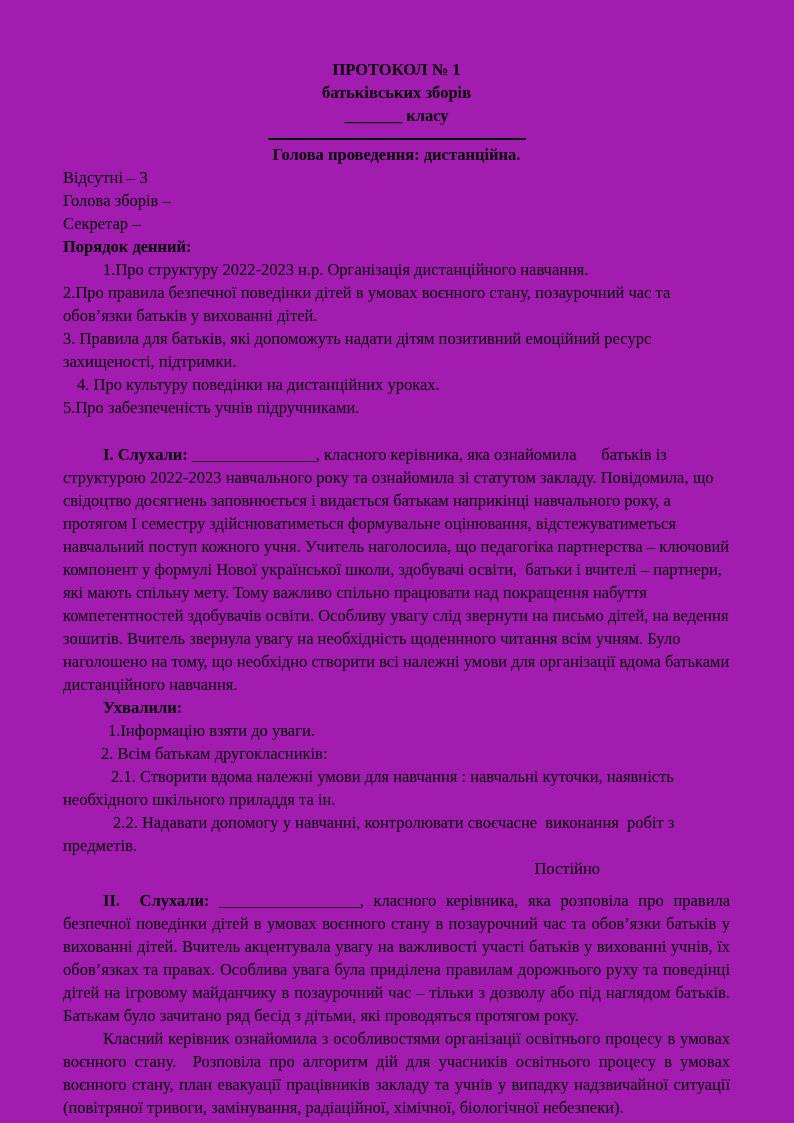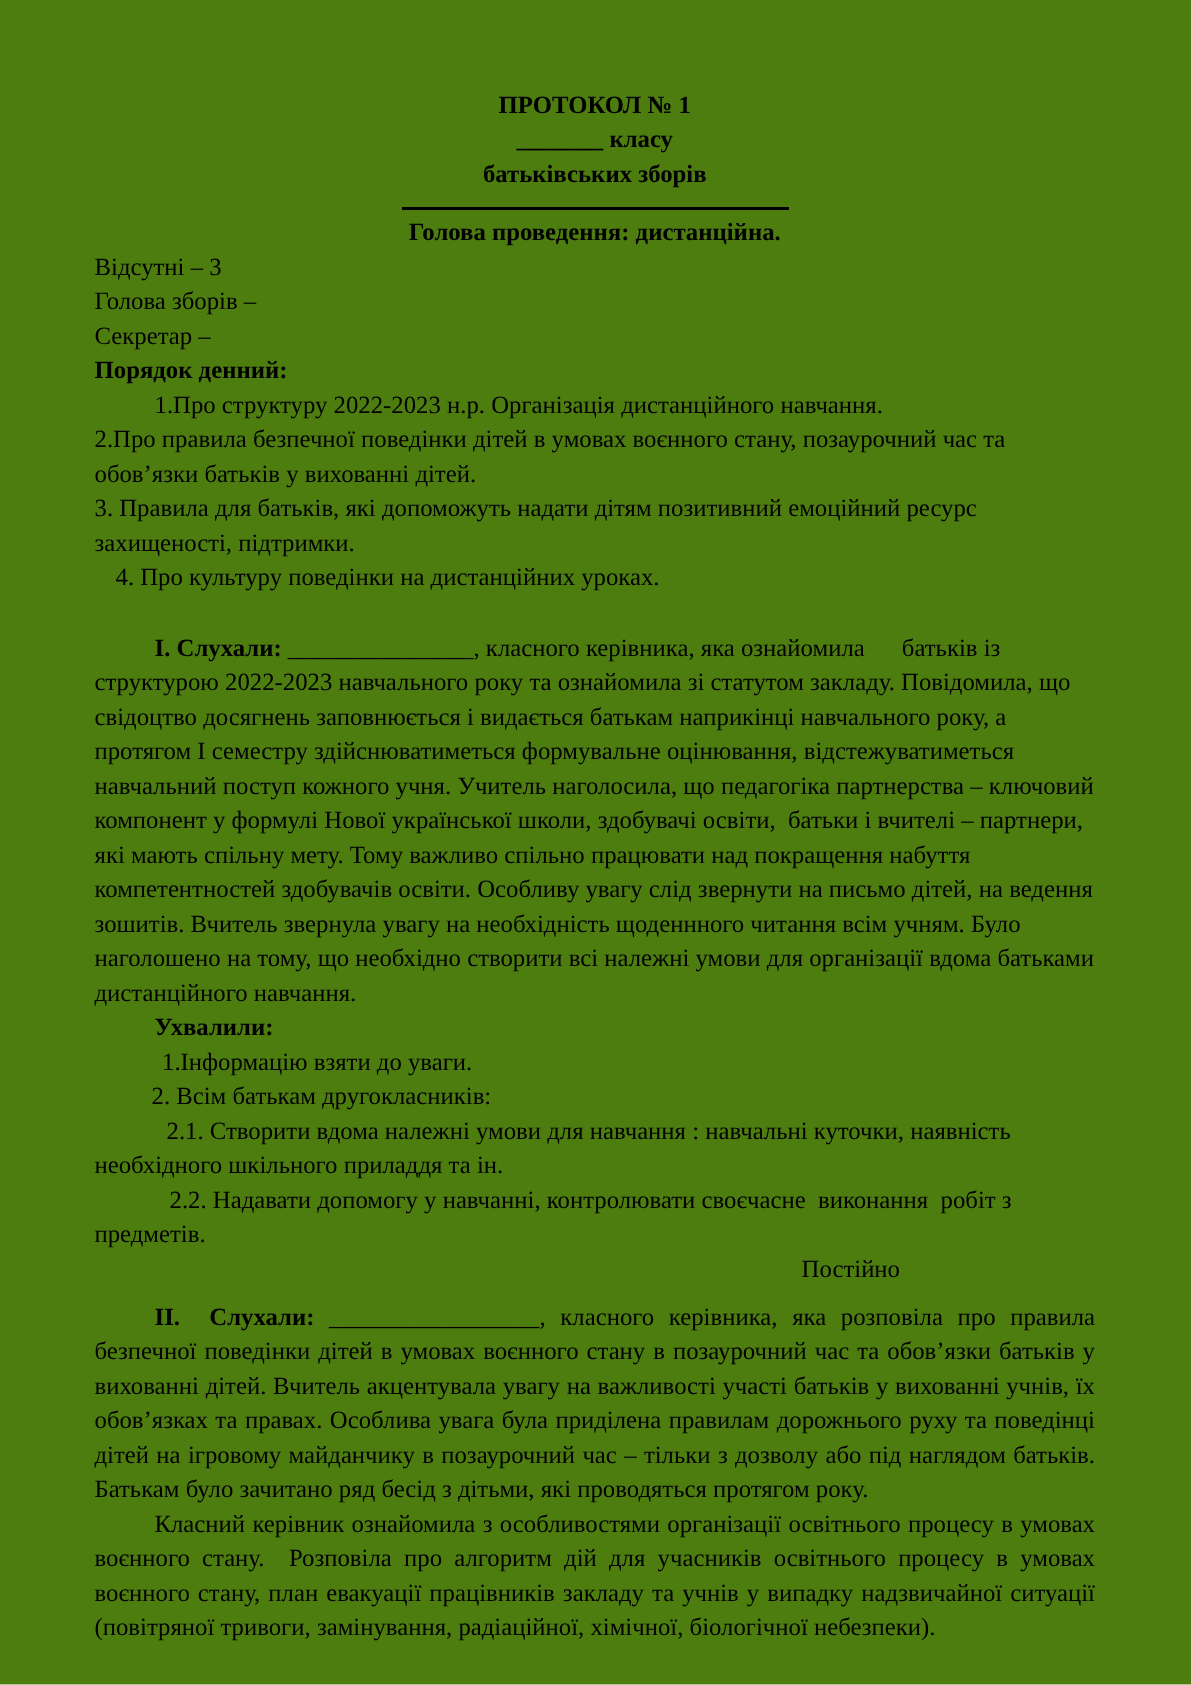--- a/index.html
+++ b/index.html
@@ -5,21 +5,21 @@
   html, body {
     margin: 0;
     padding: 0;
     background: #ffffff;
   }
   .page {
     position: relative;
     width: 794px;
     height: 1123px;
     box-sizing: border-box;
-    background: #4d7c0f;
+    background: #a21caf;
     color: #000000;
     font-family: "Liberation Serif", "DejaVu Serif", serif;
     font-size: 16.5px;
     line-height: 23px;
     padding: 58px 64px 40px 63px;
     overflow: hidden;
   }
   .page p, .page div.t {
     margin: 0;
     white-space: pre-wrap;
@@ -49,35 +49,36 @@
   .term       { text-align: right; padding-right: 130px; }
   .sec2       { margin-top: 9px; }
 </style>
 </head>
 <body>
 
 <div class="page">
 
   <div class="hd">
     <div class="t">ПРОТОКОЛ № 1</div>
+    <div class="t">батьківських зборів</div>
     <div class="t">_______ класу</div>
-    <div class="t">батьківських зборів</div>
     <div class="hrule"></div>
     <div class="t">Голова проведення: дистанційна.</div>
   </div>
 
   <p class="absent">Відсутні – 3</p>
   <p>Голова зборів –</p>
   <p>Секретар –</p>
 
   <p class="agenda-h">Порядок денний:</p>
   <p class="ind40">1.Про структуру 2022-2023 н.р. Організація дистанційного навчання.</p>
   <p>2.Про правила безпечної поведінки дітей в умовах воєнного стану, позаурочний час та обов’язки батьків у вихованні дітей.</p>
   <p>3. Правила для батьків, які допоможуть надати дітям позитивний емоційний ресурс захищеності, підтримки.</p>
   <p class="ind14">4. Про культуру поведінки на дистанційних уроках.</p>
+  <p>5.Про забезпеченість учнів підручниками.</p>
 
   <div class="sec1">
     <p class="para"><span class="b">І. Слухали:</span><span> _______________</span><span>, класного керівника, яка ознайомила      батьків із структурою 2022-2023 навчального року та ознайомила зі статутом закладу. Повідомила, що свідоцтво досягнень заповнюється і видається батькам наприкінці навчального року, а протягом І семестру здійснюватиметься формувальне оцінювання, відстежуватиметься навчальний поступ кожного учня. Учитель наголосила, що педагогіка партнерства – ключовий компонент у формулі Нової української школи, здобувачі освіти,  батьки і вчителі – партнери, які мають спільну мету. Тому важливо спільно працювати над покращення набуття компетентностей здобувачів освіти. Особливу увагу слід звернути на письмо дітей, на ведення зошитів. Вчитель звернула увагу на необхідність щоденнного читання всім учням. Було наголошено на тому, що необхідно створити всі належні умови для організації вдома батьками дистанційного навчання.</span></p>
     <p class="res-head">Ухвалили:</p>
     <p class="res-1">1.Інформацію взяти до уваги.</p>
     <p class="res-2">2. Всім батькам другокласників:</p>
     <p class="res-21">2.1. Створити вдома належні умови для навчання : навчальні куточки, наявність необхідного шкільного приладдя та ін.</p>
     <p class="res-22">2.2. Надавати допомогу у навчанні, контролювати своєчасне  виконання  робіт з предметів.</p>
     <p class="term">Постійно</p>
   </div>

